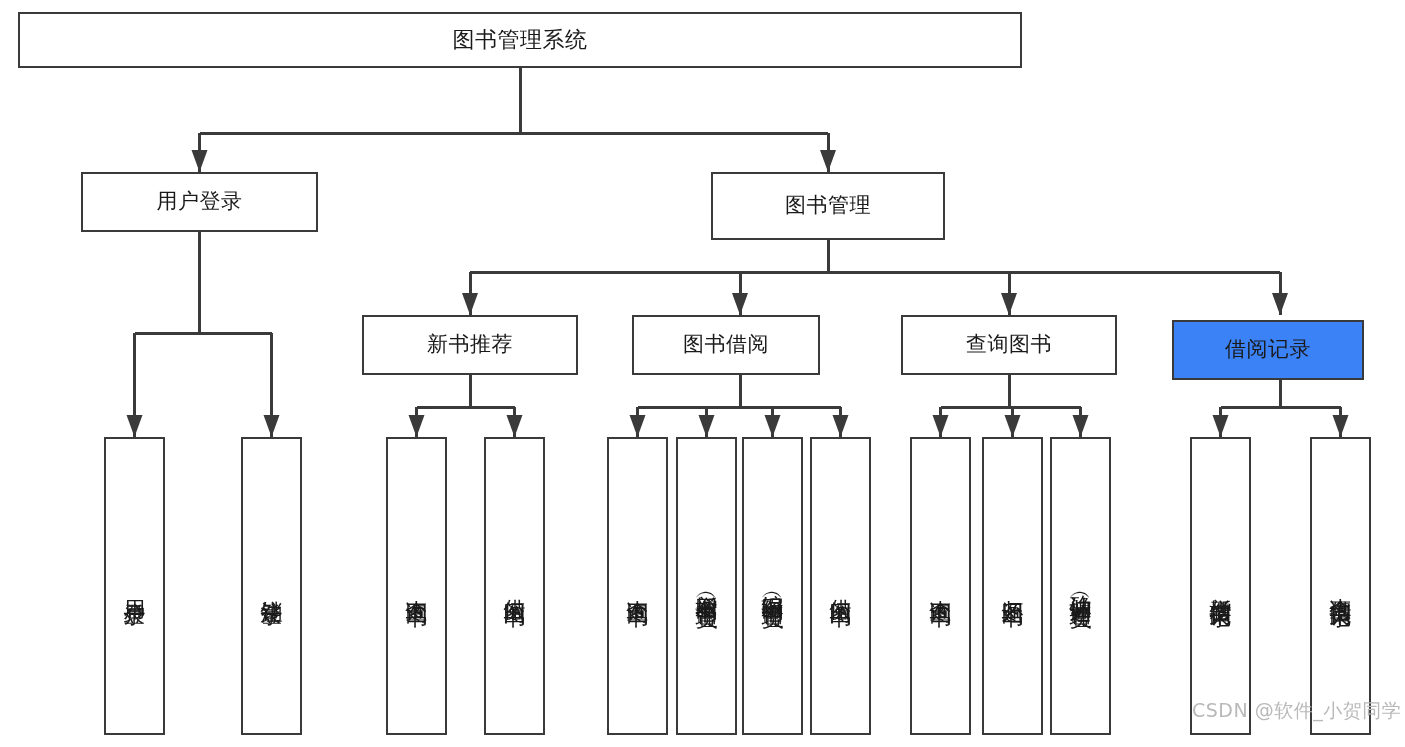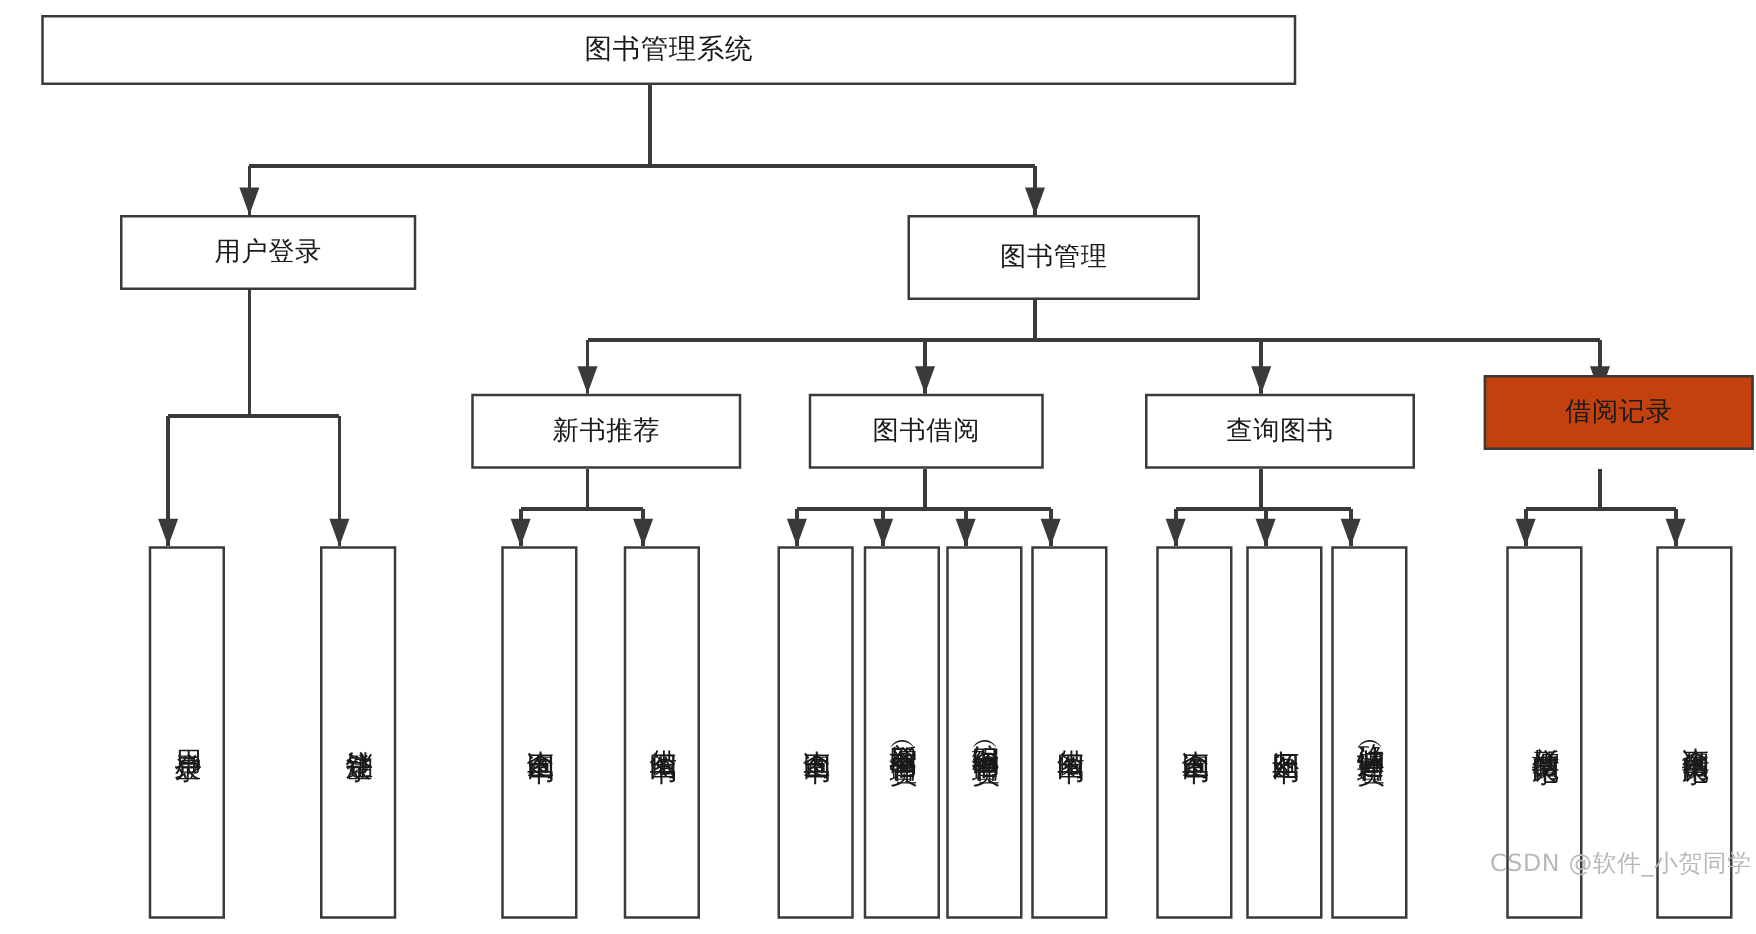--- a/index.html
+++ b/index.html
@@ -28,21 +28,20 @@
   }
   .node {
     position: absolute;
     box-sizing: border-box;
     background: #ffffff;
     border: 2px solid #f97316;
     display: flex;
     align-items: center;
     justify-content: center;
     overflow: hidden;
-    margin-left: 15px;
   }
   .node-label {
     color: #1a1a1a;
     line-height: 1.12;
     text-align: center;
     white-space: pre;
   }
   .node.horizontal .node-label {
     font-size: 21px;
     letter-spacing: 0.5px;
@@ -141,21 +140,21 @@
       </div>
       <div class="node horizontal" style="left: 362px; top: 315px; width: 216px; height: 60px; border-color: rgb(58, 58, 58); background: rgb(255, 255, 255);">
         <span class="node-label" style="color: rgb(26, 26, 26);">新书推荐</span>
       </div>
       <div class="node horizontal" style="left: 632px; top: 315px; width: 188px; height: 60px; border-color: rgb(58, 58, 58); background: rgb(255, 255, 255);">
         <span class="node-label" style="color: rgb(26, 26, 26);">图书借阅</span>
       </div>
       <div class="node horizontal" style="left: 901px; top: 315px; width: 216px; height: 60px; border-color: rgb(58, 58, 58); background: rgb(255, 255, 255);">
         <span class="node-label" style="color: rgb(26, 26, 26);">查询图书</span>
       </div>
-      <div class="node horizontal" style="left: 1172px; top: 300px; width: 216px; height: 60px; border-color: rgb(58, 58, 58); background: #c2410c;">
+      <div class="node horizontal" style="left: 1172px; top: 320px; width: 192px; height: 60px; border-color: rgb(58, 58, 58); background: #3b82f6;">
         <span class="node-label" style="color: rgb(26, 26, 26);">借阅记录</span>
       </div>
       <div class="node vertical" style="left: 104px; top: 437px; width: 61px; height: 298px; border-color: rgb(58, 58, 58); background: rgb(255, 255, 255);">
         <span class="node-label" style="color: rgb(26, 26, 26);">用户登录</span>
       </div>
       <div class="node vertical" style="left: 241px; top: 437px; width: 61px; height: 298px; border-color: rgb(58, 58, 58); background: rgb(255, 255, 255);">
         <span class="node-label" style="color: rgb(26, 26, 26);">注销登录</span>
       </div>
       <div class="node vertical" style="left: 386px; top: 437px; width: 61px; height: 298px; border-color: rgb(58, 58, 58); background: rgb(255, 255, 255);">
         <span class="node-label" style="color: rgb(26, 26, 26);">查询图书</span>
@@ -184,14 +183,14 @@
       <div class="node vertical" style="left: 1050px; top: 437px; width: 61px; height: 298px; border-color: rgb(58, 58, 58); background: rgb(255, 255, 255);">
         <span class="node-label" style="color: rgb(26, 26, 26);">确认归还（管理员）</span>
       </div>
       <div class="node vertical" style="left: 1190px; top: 437px; width: 61px; height: 298px; border-color: rgb(58, 58, 58); background: rgb(255, 255, 255);">
         <span class="node-label" style="color: rgb(26, 26, 26);">新增借阅记录</span>
       </div>
       <div class="node vertical" style="left: 1310px; top: 437px; width: 61px; height: 298px; border-color: rgb(58, 58, 58); background: rgb(255, 255, 255);">
         <span class="node-label" style="color: rgb(26, 26, 26);">查询借阅记录</span>
       </div>
     </div>
-  <div class="watermark" style="left: 1192px; top: 678px; color: rgb(185, 185, 185);">CSDN @软件_小贺同学</div>
+  <div class="watermark" style="left: 1192px; top: 698px; color: rgb(185, 185, 185);">CSDN @软件_小贺同学</div>
 </div>
 
 </body></html>

